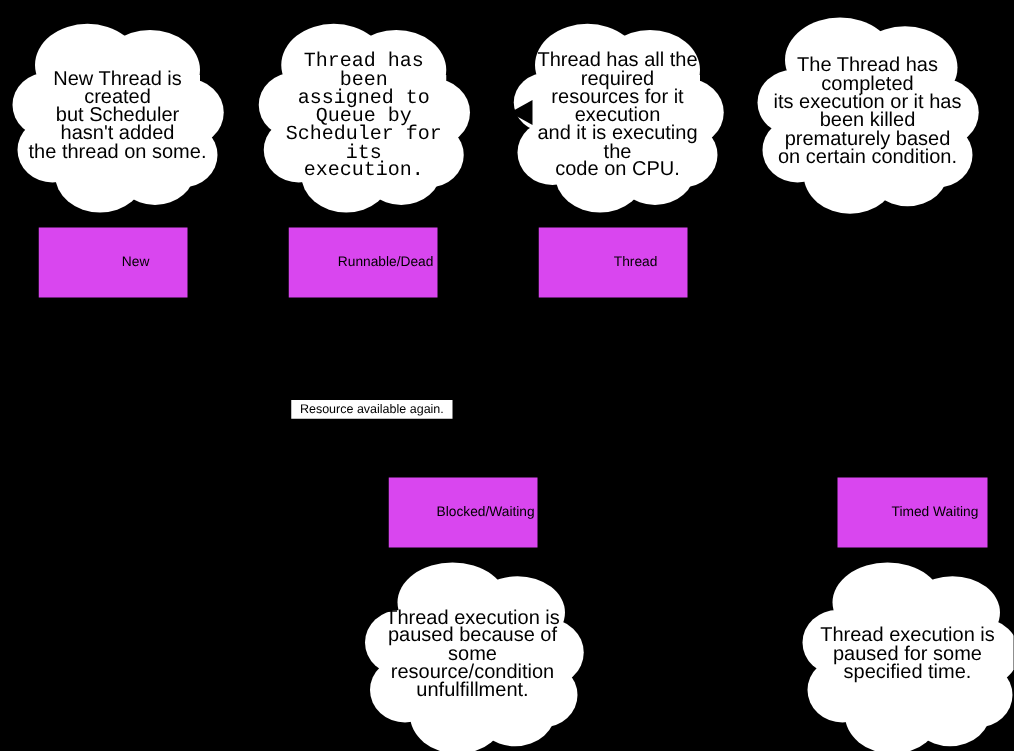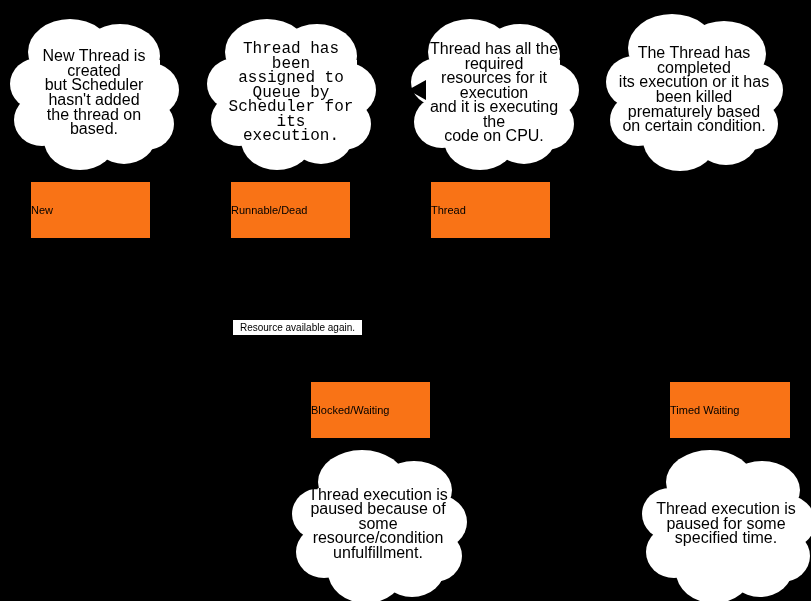--- a/index.html
+++ b/index.html
@@ -43,28 +43,30 @@
     line-height: 14.6px;
     white-space: pre-line;
     padding: 0 14px;
     box-sizing: border-box;
     letter-spacing: 0px;
   }
 
   
   .state-box {
     position: absolute;
-    background: #f97316;
+    background: #d946ef;
     color: #000000;
     display: flex;
     align-items: center;
+    justify-content: center;
     font-size: 11px;
     line-height: 13px;
     text-align: center;
     box-sizing: border-box;
+    padding-left: 36px;
   }
 
   
   .edge-label {
     position: absolute;
     background: #ffffff;
     color: #000000;
     font-size: 10px;
     line-height: 14px;
     height: 15px;
@@ -91,21 +93,21 @@
         <ellipse cx="34" cy="108" rx="28" ry="26"></ellipse>
         <ellipse cx="138" cy="112" rx="28" ry="26"></ellipse>
         <ellipse cx="72" cy="128" rx="36" ry="30"></ellipse>
         <ellipse cx="116" cy="124" rx="32" ry="28"></ellipse>
         <rect x="22" y="48" width="130" height="78"></rect>
       </g>
     </svg>
     <div class="cloud-text">New Thread is created
 but Scheduler
 hasn't added
-the thread on based.</div>
+the thread on some.</div>
   </div>
 
   <div class="cloud" style="left:205px;top:12px;width:172px;height:162px;font-family:Liberation Mono, monospace;">
     <svg width="172" height="162" viewBox="0 0 172 162" aria-hidden="true">
       <g fill="#ffffff">
         <ellipse cx="62" cy="40" rx="42" ry="33"></ellipse>
         <ellipse cx="112" cy="44" rx="40" ry="32"></ellipse>
         <ellipse cx="30" cy="72" rx="28" ry="26"></ellipse>
         <ellipse cx="142" cy="78" rx="29" ry="27"></ellipse>
         <ellipse cx="34" cy="108" rx="28" ry="26"></ellipse>

